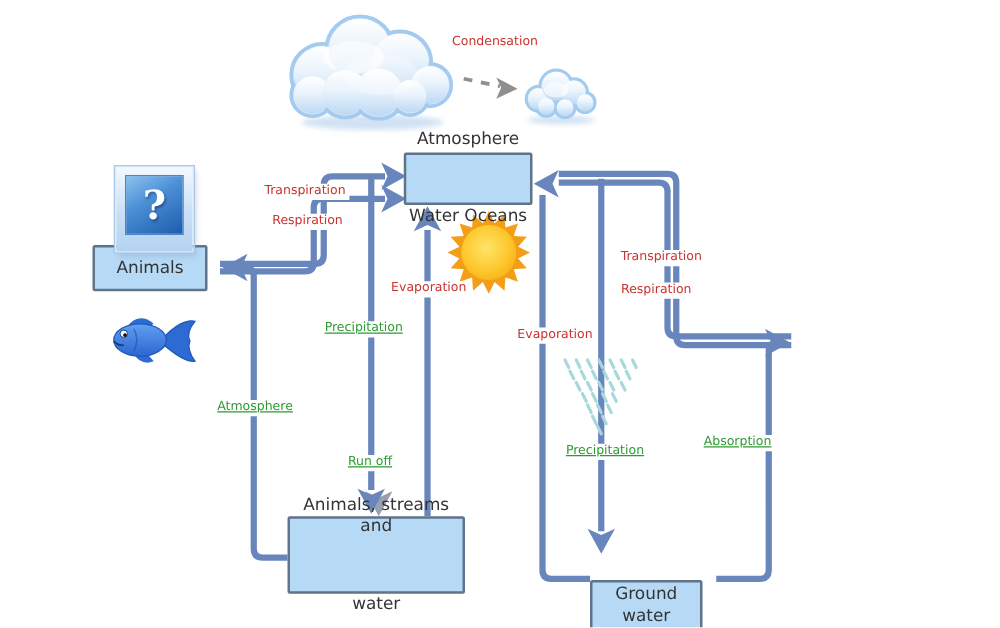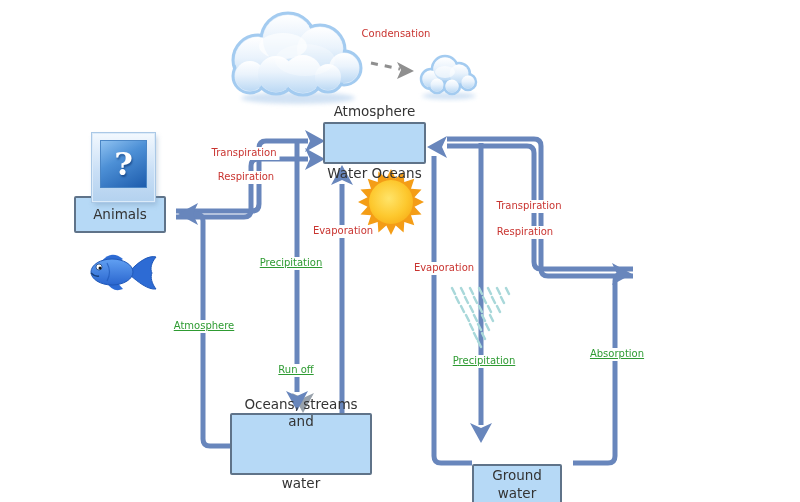--- a/index.html
+++ b/index.html
@@ -163,34 +163,34 @@
     <span>Atmosphere</span>
     <span>Water Oceans</span>
   </div>
 
   <div class="node" style="left:74px;top:196px;width:92px;height:37px">
     <span>Animals</span>
   </div>
 
 
   <div class="node" style="left:230px;top:413px;width:142px;height:62px">
-    <span>Oceans, streams and</span>
+    <span>Animals, streams and</span>
     <span>water</span>
   </div>
 
   <div class="node" style="left:472px;top:464px;width:90px;height:42px">
     <span>Ground water</span>
   </div>
 
   <span class="flabel red" style="left:396px;top:28px">Condensation</span>
   <span class="flabel red" style="left:244px;top:147px">Transpiration</span>
   <span class="flabel red" style="left:246px;top:171px">Respiration</span>
   <span class="flabel red" style="left:343px;top:225px">Evaporation</span>
   <span class="flabel green" style="left:291px;top:257px">Precipitation</span>
   <span class="flabel green" style="left:204px;top:320px">Atmosphere</span>
   <span class="flabel green" style="left:296px;top:364px">Run off</span>
   <span class="flabel red" style="left:444px;top:262px">Evaporation</span>
   <span class="flabel red" style="left:529px;top:200px">Transpiration</span>
   <span class="flabel red" style="left:525px;top:226px">Respiration</span>
   <span class="flabel green" style="left:484px;top:355px">Precipitation</span>
-  <span class="flabel green" style="left:617px;top:348px">Absorption</span>
+  <span class="flabel green" style="left:590px;top:348px">Absorption</span>
 
 </div>
 
 </body></html>

